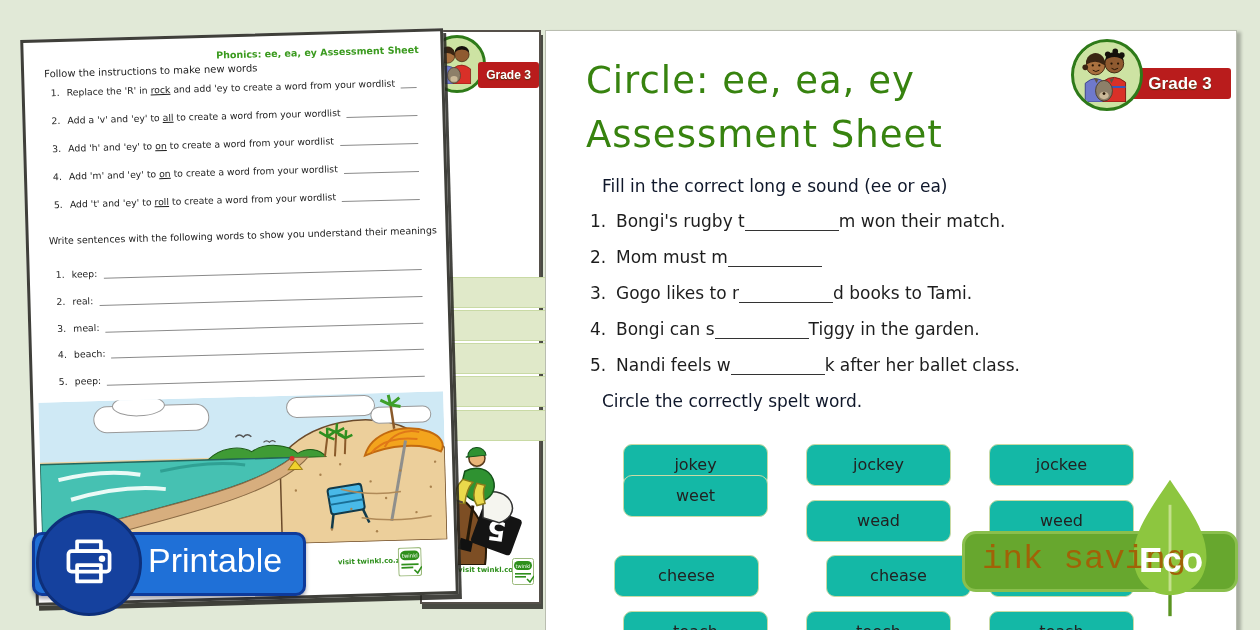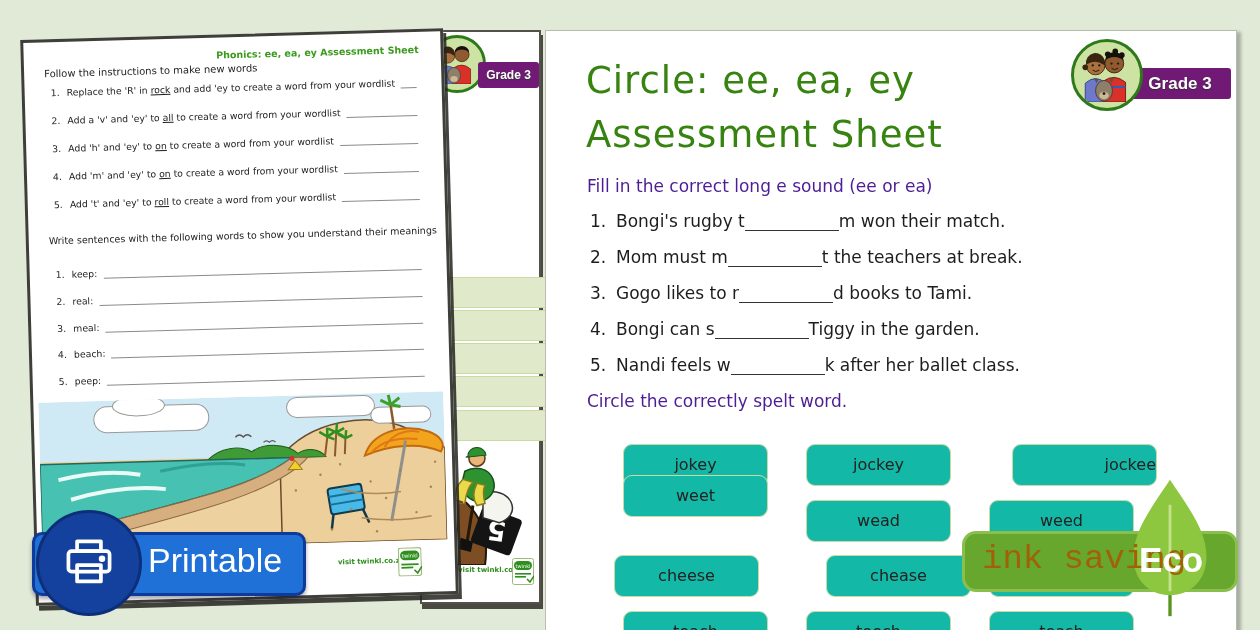--- a/index.html
+++ b/index.html
@@ -16,28 +16,28 @@
   
   .lp-header{right:22px;top:12px;font-size:9.5px;color:#3a9a1e;font-weight:bold;}
   .lp-instr{left:20px;font-size:10px;color:#222;}
   .l-row{left:26px;width:366px;display:flex;align-items:flex-end;font-size:9.3px;color:#1d1d1d;}
   .l-num{flex:0 0 16px;}
   .l-line{flex:1;border-bottom:1px solid #8a8a8a;margin-left:6px;height:11px;}
   .ul{text-decoration:underline;}
   .lp-foot{font-size:7px;color:#2e8f1c;font-weight:bold;}
   
   .r-title{left:40px;font-size:37px;color:#37830f;letter-spacing:1px;}
-  .r-instr{left:41px;font-size:17px;color:#4c1d95;}
+  .r-instr{left:56px;font-size:17px;color:#0f172a;}
   .r-sent{left:44px;font-size:17px;color:#1d1d1d;display:flex;align-items:flex-end;}
   .r-num{width:26px;}
   .blank{display:inline-block;width:94px;border-bottom:1.5px solid #333;height:16px;}
   .wbox{position:absolute;width:143px;height:40px;background:#14b8a6;border:1px solid #c9daa5;
     border-radius:9px;font-size:16px;color:#222;text-align:center;line-height:40px;}
   
-  .grade-tab{background:#701a75;color:#fff;font-weight:bold;text-align:center;
+  .grade-tab{background:#b91c1c;color:#fff;font-weight:bold;text-align:center;
     border-radius:3px;text-shadow:0 1px 1px rgba(0,60,0,.6);font-family:"Liberation Sans",sans-serif;}
   .kids-ring{border-radius:50%;background:#cde3a3;border:3px solid #2e7a19;overflow:hidden;}
   
   .frag{position:absolute;left:-92px;width:143px;height:29px;background:#e0e9c9;border:1px solid #c9daa5;
     border-radius:8px;font-size:13px;color:#222;line-height:29px;padding-left:98px;box-sizing:content-box;}
   
   #printable-rect{left:32px;top:532px;width:268px;height:58px;background:#1f70d7;
     border:3px solid #0e3a9a;border-radius:10px;z-index:10;box-shadow:0 3px 4px rgba(0,0,30,.35);}
   #printable-label{left:148px;top:541px;z-index:12;color:#fff;font-size:34px;
     font-family:"Liberation Sans",sans-serif;}
@@ -278,21 +278,20 @@
   <div class="abs r-sent" style="top:180px;">
     <span class="r-num">1.</span>
     <span>Bongi's rugby t</span>
     <span class="blank"></span>
     <span> m won their match.</span>
   </div>
   <div class="abs r-sent" style="top:216px;">
     <span class="r-num">2.</span>
     <span>Mom must m</span>
     <span class="blank"></span>
-    <span>t the teachers at break.</span>
   </div>
   <div class="abs r-sent" style="top:252px;">
     <span class="r-num">3.</span>
     <span>Gogo likes to r</span>
     <span class="blank"></span>
     <span>d books to Tami.</span>
   </div>
   <div class="abs r-sent" style="top:288px;">
     <span class="r-num">4.</span>
     <span>Bongi can s</span>
@@ -303,21 +302,21 @@
     <span class="r-num">5.</span>
     <span>Nandi feels w</span>
     <span class="blank"></span>
     <span>k after her ballet class.</span>
   </div>
 
   <div class="abs r-instr" style="top:360px;">Circle the correctly spelt word.</div>
 
   <div class="wbox" style="left:77px;top:413px;">jokey</div>
   <div class="wbox" style="left:260px;top:413px;">jockey</div>
-  <div class="wbox" style="left:466px;top:413px;text-align:right;">jockee</div>
+  <div class="wbox" style="left:443px;top:413px;">jockee</div>
   <div class="wbox" style="left:77px;top:444px;">weet</div>
   <div class="wbox" style="left:260px;top:469px;">wead</div>
   <div class="wbox" style="left:443px;top:469px;">weed</div>
   <div class="wbox" style="left:68px;top:524px;">cheese</div>
   <div class="wbox" style="left:260px;top:524px;margin-left:20px;">chease</div>
   <div class="wbox" style="left:443px;top:524px;"></div>
   <div class="wbox" style="left:77px;top:580px;">teach</div>
   <div class="wbox" style="left:260px;top:580px;">teech</div>
   <div class="wbox" style="left:443px;top:580px;">teash</div>
 </div>

